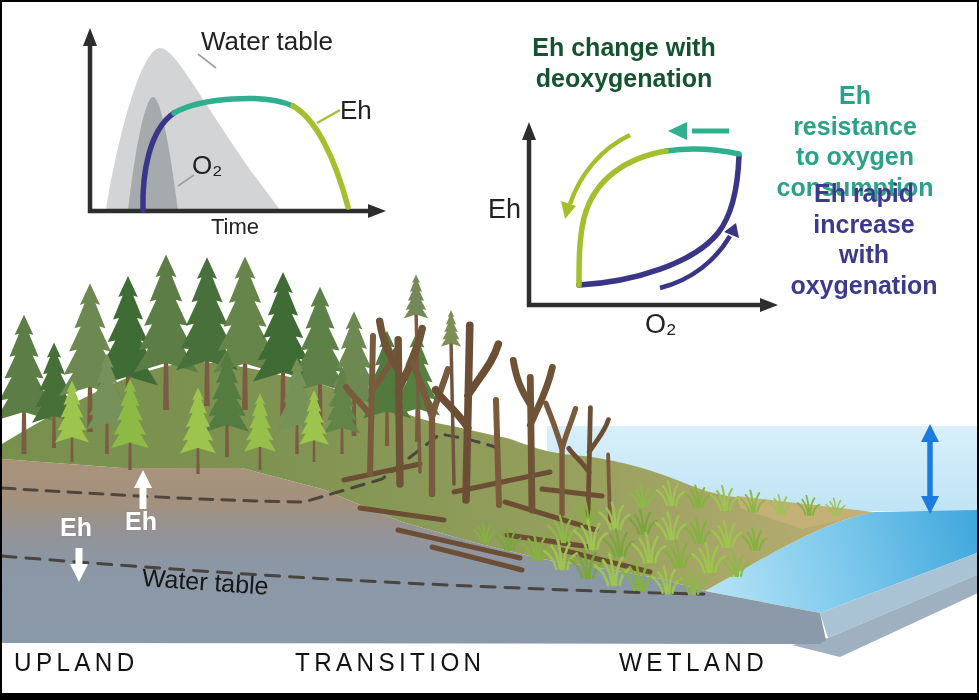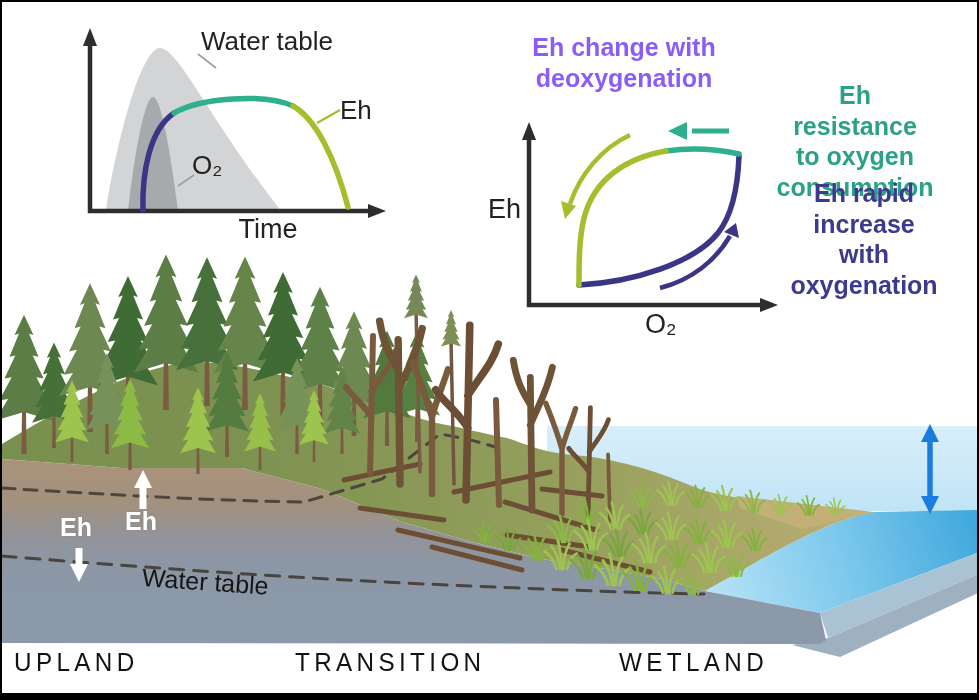--- a/index.html
+++ b/index.html
@@ -238,26 +238,26 @@
       <polygon points="734,221 737,236 722,230" fill="#3b3588"></polygon>
     </g>
   </g>
 
   <rect x="0" y="691" width="979" height="9" fill="#000"></rect>
 </svg>
 
 <div class="lbl axis-lab" style="left:199px;top:25px;">Water table</div>
 <div class="lbl axis-lab" style="left:338px;top:94px;">Eh</div>
 <div class="lbl axis-lab" style="left:190px;top:149px;">O₂</div>
-<div class="lbl axis-lab center" style="left:233px;top:212px;font-size:27px;margin-left:33px;">Time</div>
+<div class="lbl axis-lab center" style="left:233px;top:212px;font-size:22px;">Time</div>
 
 <div class="lbl axis-lab" style="left:486px;top:192px;font-size:27px;">Eh</div>
 <div class="lbl axis-lab" style="left:643px;top:307px;font-size:27px;">O₂</div>
 
-<div class="lbl note center" style="left:622px;top:30px;color:#8b5cf6;">Eh change with
+<div class="lbl note center" style="left:622px;top:30px;color:#14532d;">Eh change with
 deoxygenation</div>
 <div class="lbl note center" style="left:853px;top:60px;color:#2aa188;margin-top:18px;">Eh resistance
 to oxygen
 consumption</div>
 <div class="lbl note center" style="left:862px;top:176px;color:#3c3a8d;">Eh rapid
 increase with
 oxygenation</div>
 
 <div class="lbl white-eh" style="left:58px;top:511px;">Eh</div>
 <div class="lbl white-eh" style="left:123px;top:505px;">Eh</div>

